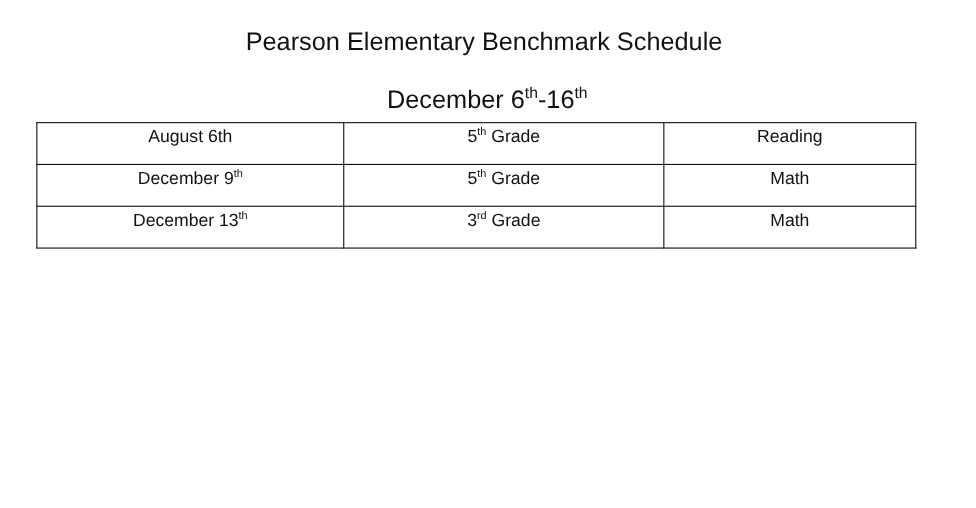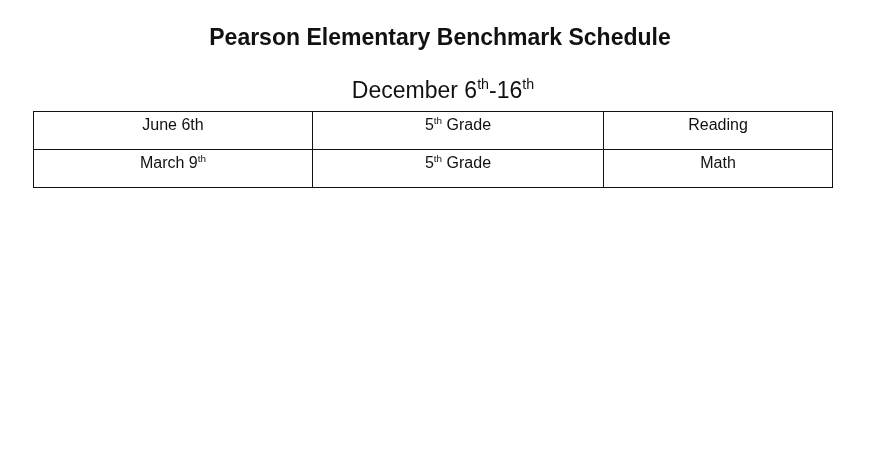--- a/index.html
+++ b/index.html
@@ -17,21 +17,21 @@
     }
     .title {
       position: absolute;
       left: 0;
       width: 880px;
       top: 20px;
       text-align: center;
       font-size: 23px;
       line-height: 34px;
       margin: 0;
-      font-weight: bold;
+      font-weight: normal;
     }
     .subtitle {
       position: absolute;
       left: 0;
       width: 880px;
       top: 70px;
       text-align: center;
       font-size: 23px;
       line-height: 34px;
       margin: 3px;
@@ -74,23 +74,28 @@
 <h2 class="subtitle"><span>December 6</span><sup>th</sup><span>-16</span><sup>th</sup></h2>
 
 <table class="schedule">
   <colgroup>
     <col class="c1">
       <col class="c2">
       <col class="c3">
   </colgroup>
   <tbody>
     <tr>
-      <td><span>June 6th</span><sup></sup></td>
+      <td><span>August 6th</span><sup></sup></td>
       <td><span>5</span><sup>th</sup><span> Grade</span></td>
       <td>Reading</td>
     </tr>
     <tr>
-      <td><span>March 9</span><sup>th</sup></td>
+      <td><span>December 9</span><sup>th</sup></td>
       <td><span>5</span><sup>th</sup><span> Grade</span></td>
+      <td>Math</td>
+    </tr>
+    <tr>
+      <td><span>December 13</span><sup>th</sup></td>
+      <td><span>3</span><sup>rd</sup><span> Grade</span></td>
       <td>Math</td>
     </tr>
   </tbody>
 </table>
 
 </body></html>

